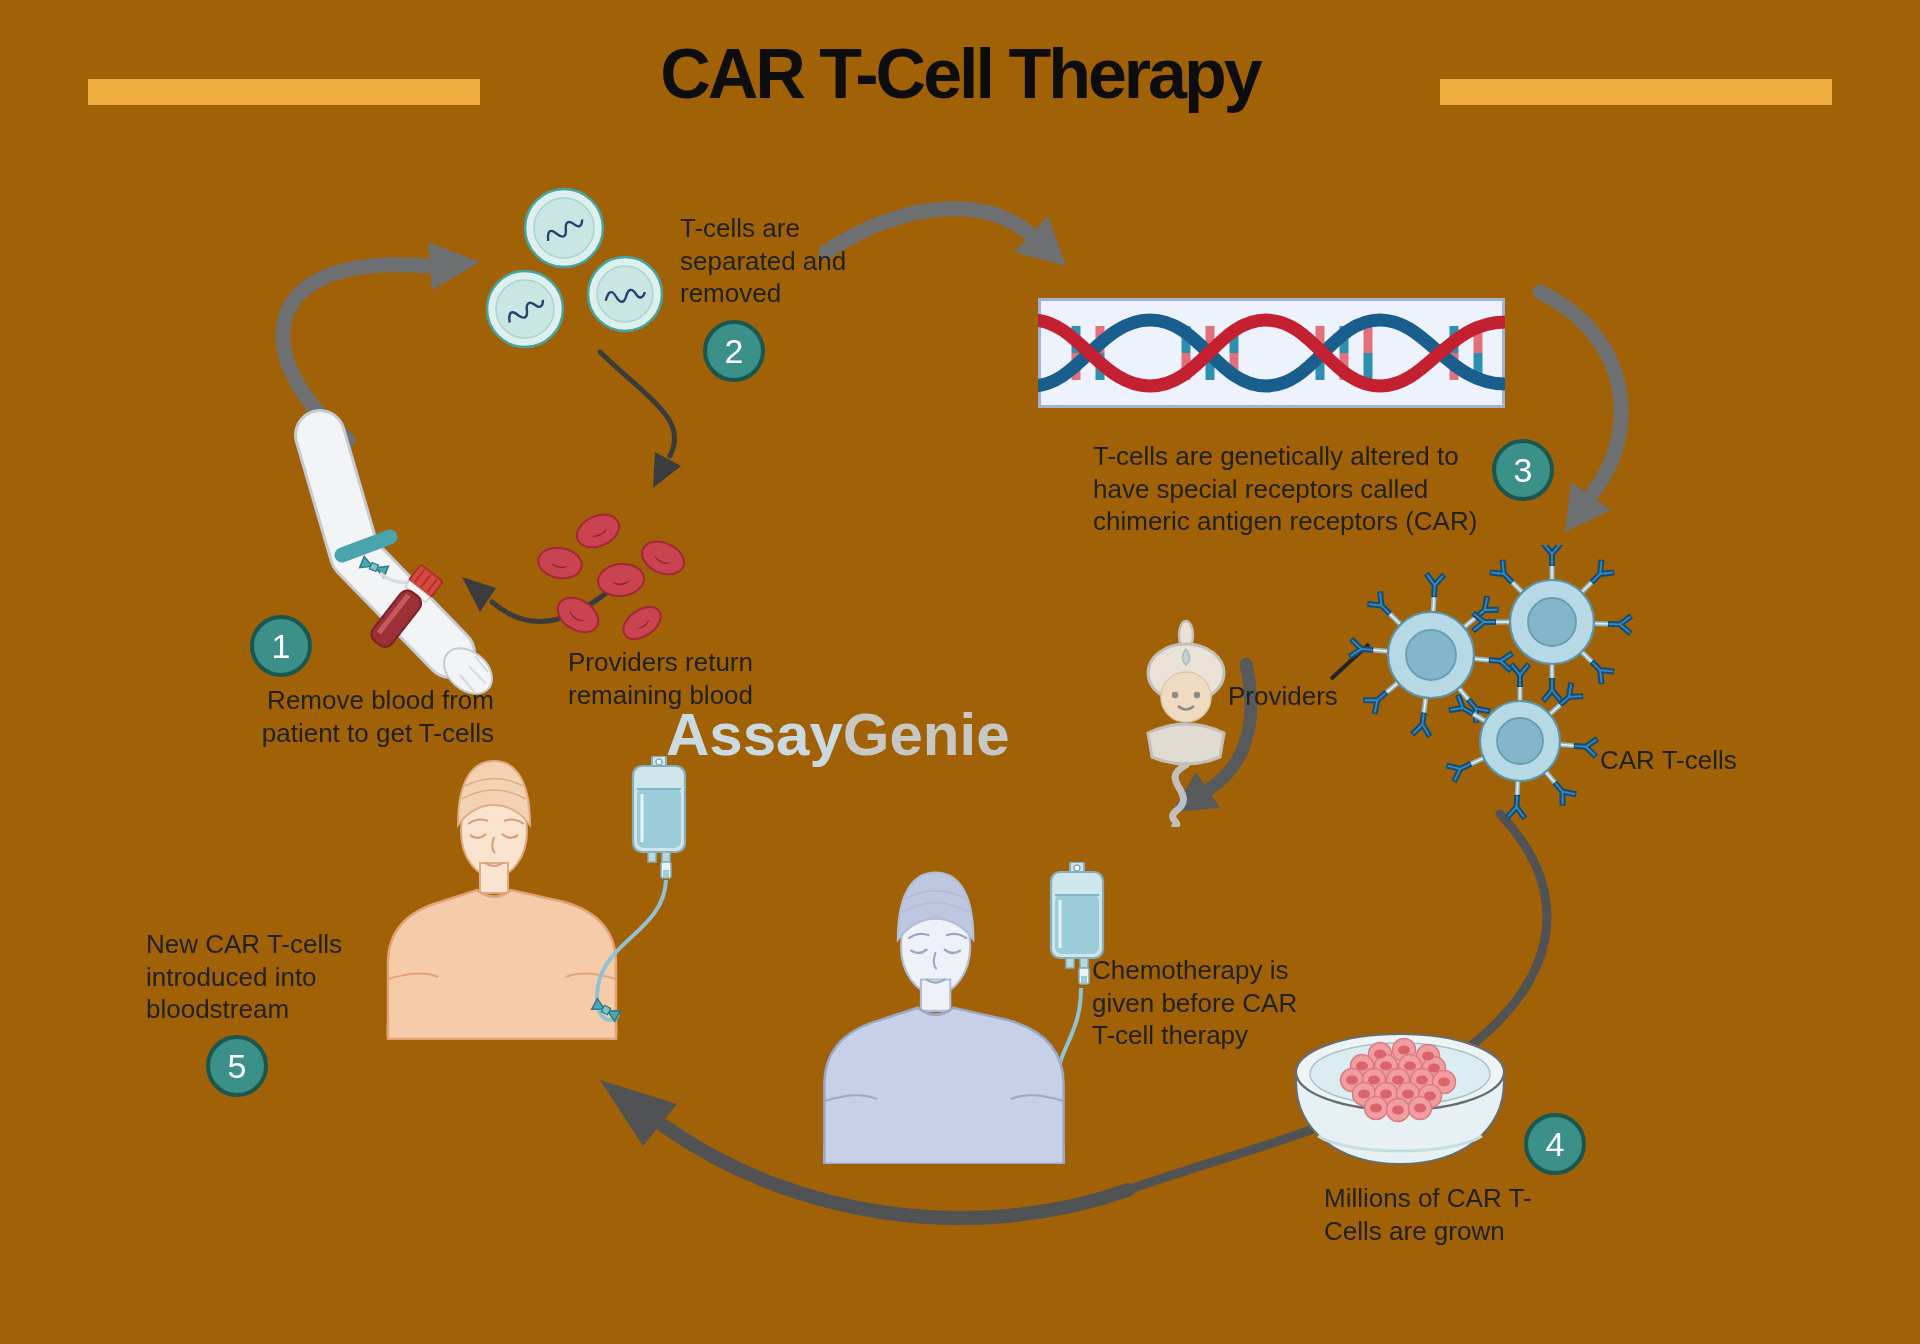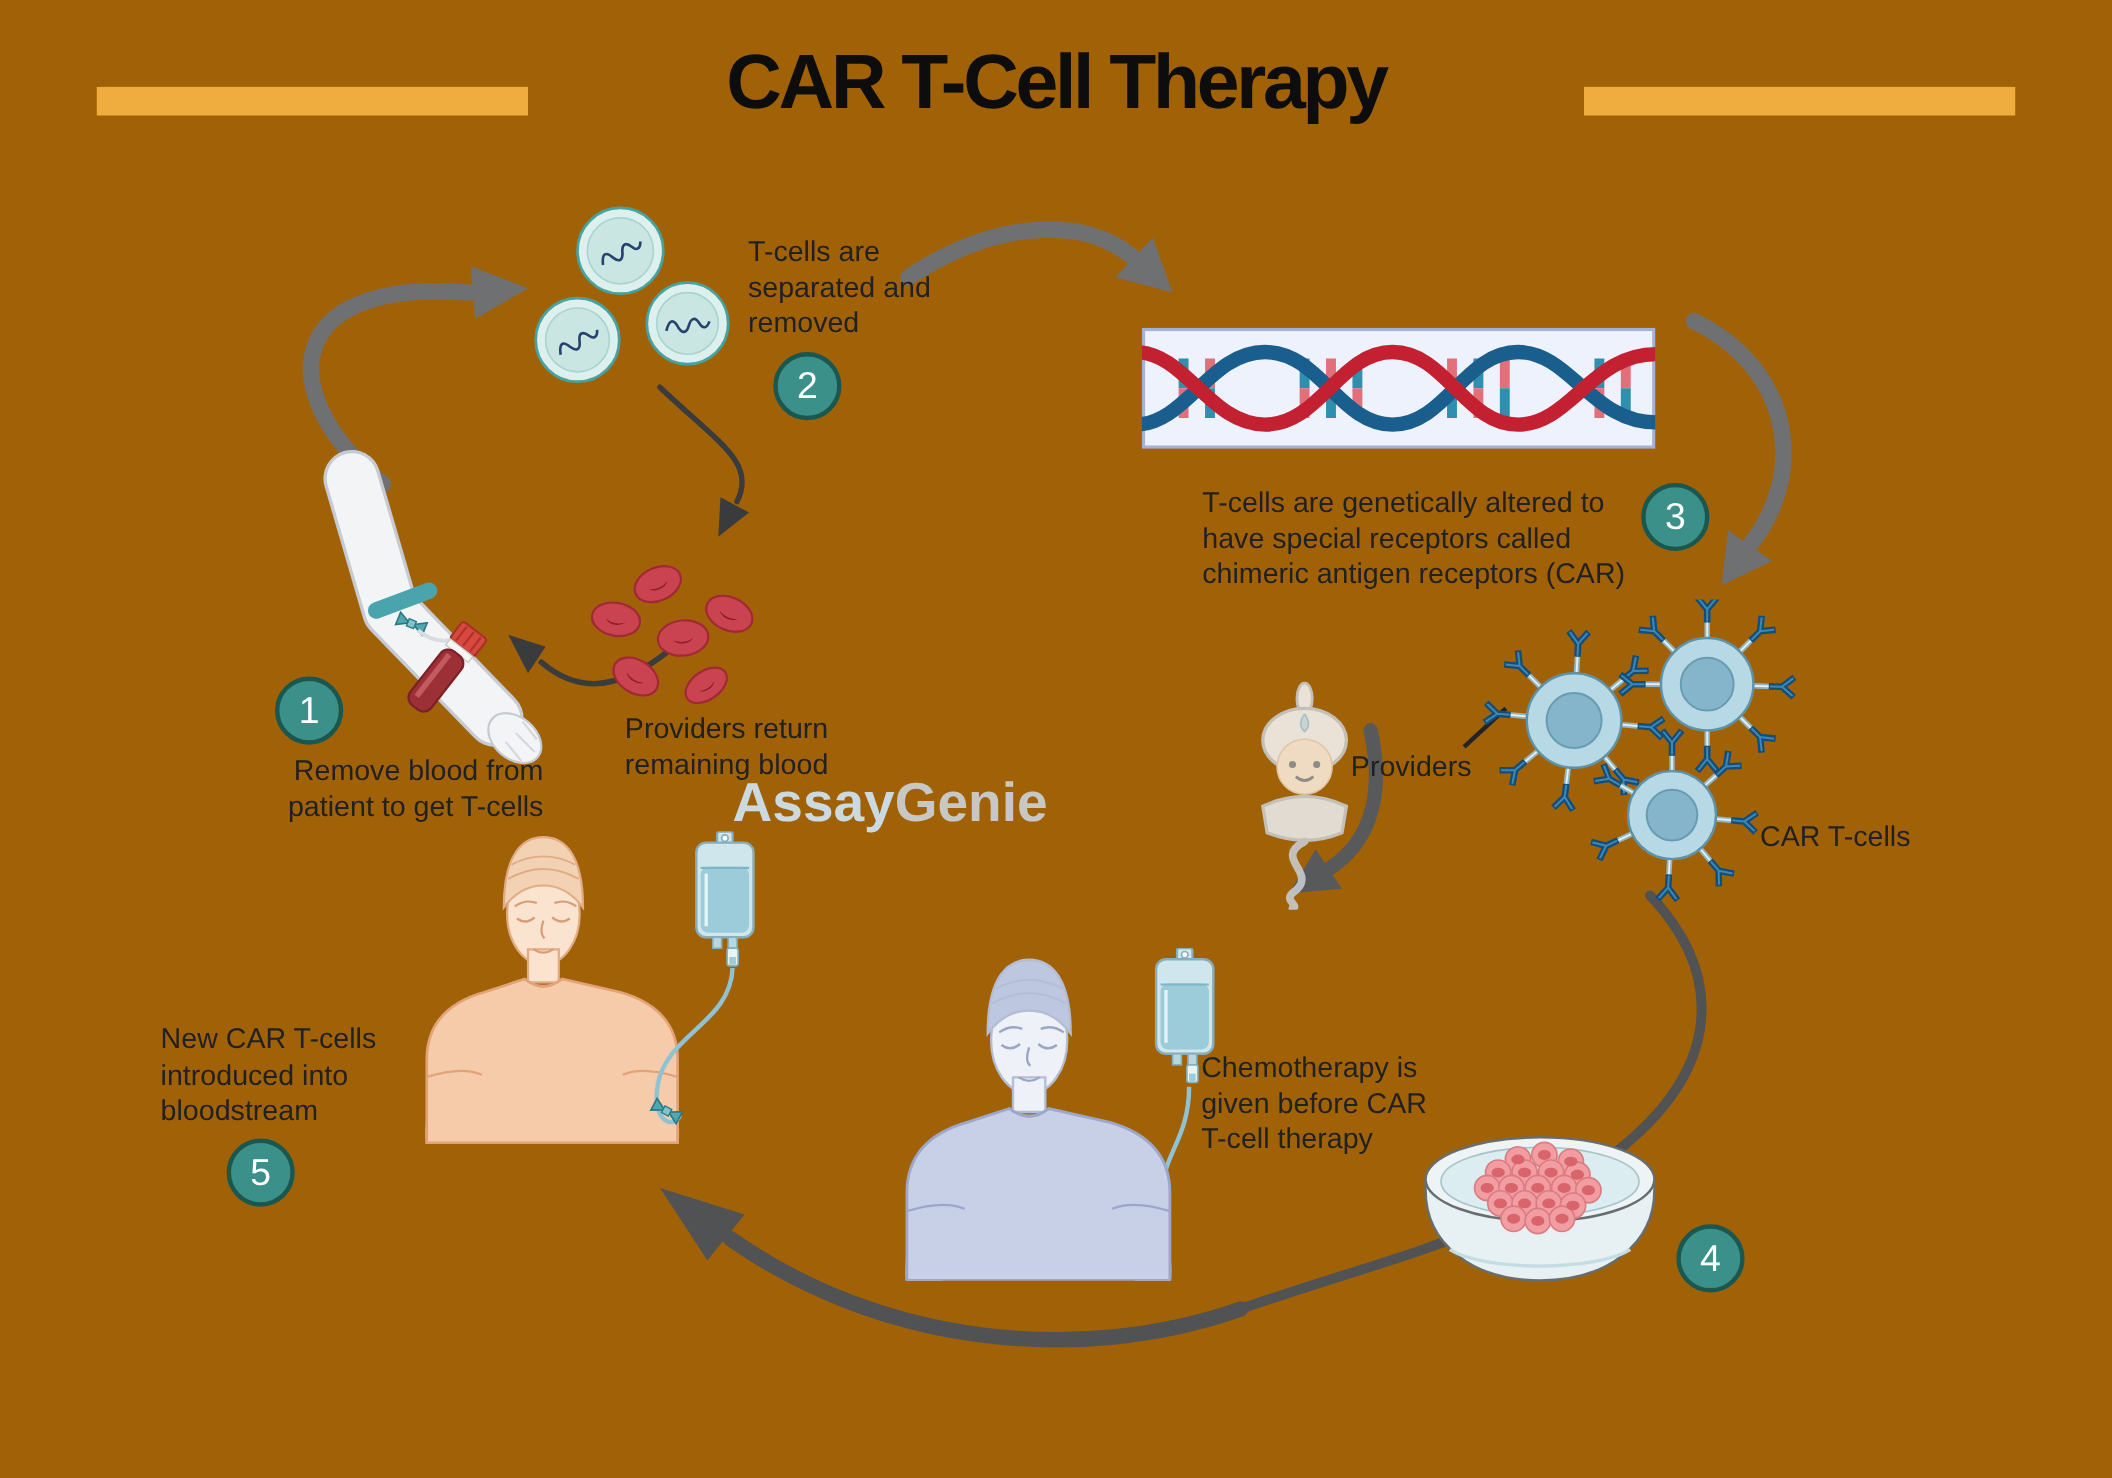--- a/index.html
+++ b/index.html
@@ -8,21 +8,21 @@
   .title{position:absolute;left:0;top:34px;width:1920px;text-align:center;
          font-size:70px;font-weight:bold;letter-spacing:-3px;color:#0d0d0d;}
   .tbar{position:absolute;top:79px;width:392px;height:26px;background:#f0ad3f;}
   .tbar.left{left:88px;} .tbar.right{left:1440px;}
   .caption{position:absolute;font-size:26px;line-height:1.25;white-space:pre-line;color:#212121;}
   .badge{position:absolute;width:62px;height:62px;border-radius:50%;
          background:#3b9089;border:4px solid #1a574f;box-sizing:border-box;
          display:flex;align-items:center;justify-content:center;
          color:#ffffff;font-size:34px;}
   .layer{position:absolute;left:0;top:0;}
-  .watermark{position:absolute;left:666px;top:700px;font-size:50px;font-weight:bold;
+  .watermark{position:absolute;left:666px;top:700px;font-size:60px;font-weight:bold;
              letter-spacing:0px;opacity:0.9;}
   .wm-a{color:#cfe8f8;} .wm-g{color:#ccd2d9;}
   .person{--skin:#fae3cf;--skinline:#e0ac85;--shirt:#f5cba9;--shirtline:#e3a378;
           --cap:#f3d2b4;--faceline:#d79d78;}
   .chemo{--skin:#eef1f7;--skinline:#b3bdd3;--shirt:#c7d0e7;--shirtline:#9ba8cb;
          --cap:#bdc7e0;--faceline:#9aa6c2;}
   svg{position:absolute;}
 </style>
 </head>
 <body>
@@ -344,20 +344,22 @@
     </div>
 
   <div class="caption" style="left:234px;top:684px;width:260px;text-align:right">Remove blood from
 patient to get T-cells</div>
   <div class="caption" style="left:680px;top:212px">T-cells are
 separated and
 removed</div>
   <div class="caption" style="left:1093px;top:440px">T-cells are genetically altered to
 have special receptors called
 chimeric antigen receptors (CAR)</div>
+  <div class="caption" style="left:1324px;top:1182px">Millions of CAR T-
+Cells are grown</div>
   <div class="caption" style="left:146px;top:928px">New CAR T-cells
 introduced into
 bloodstream</div>
   <div class="caption" style="left:1092px;top:954px">Chemotherapy is
 given before CAR
 T-cell therapy</div>
   <div class="caption" style="left:568px;top:646px">Providers return
 remaining blood</div>
   <div class="caption" style="left:1228px;top:680px">Providers</div>
   <div class="caption" style="left:1600px;top:744px">CAR T-cells</div>

